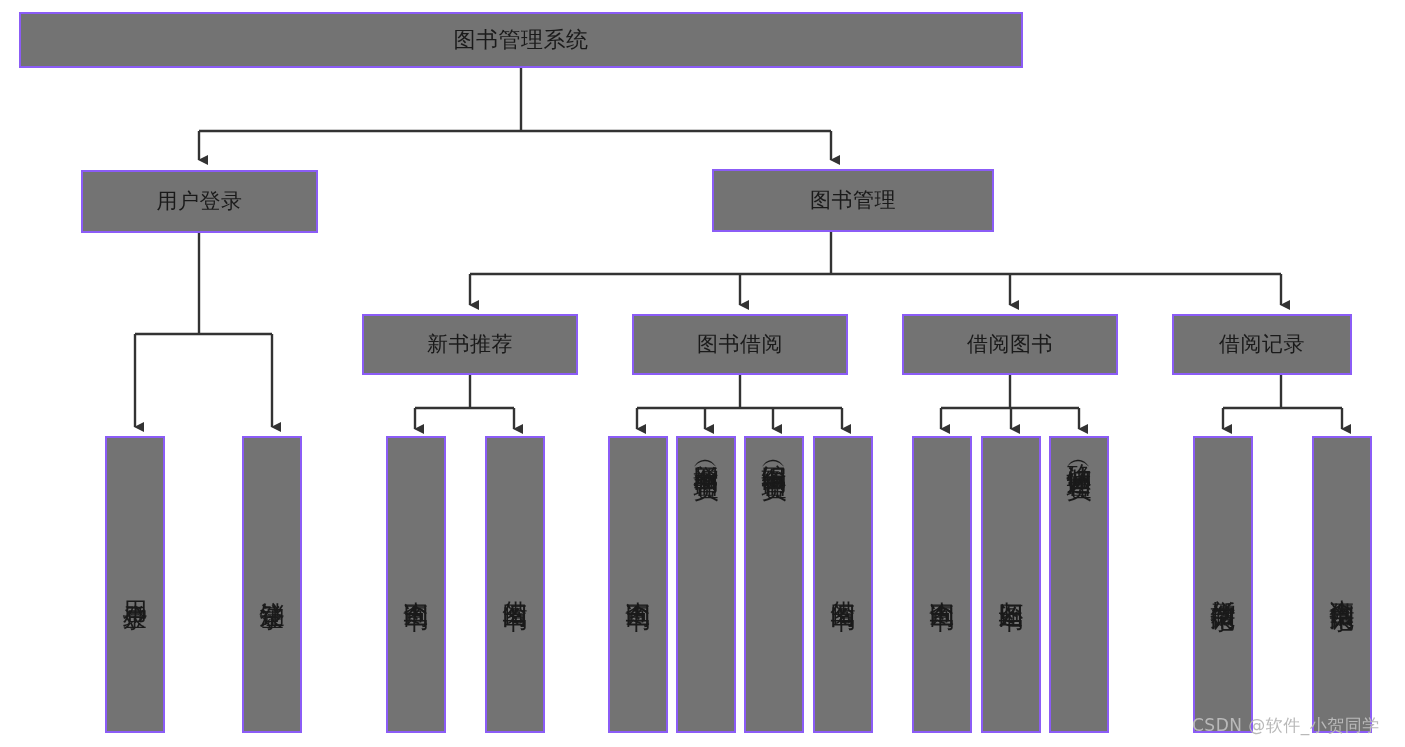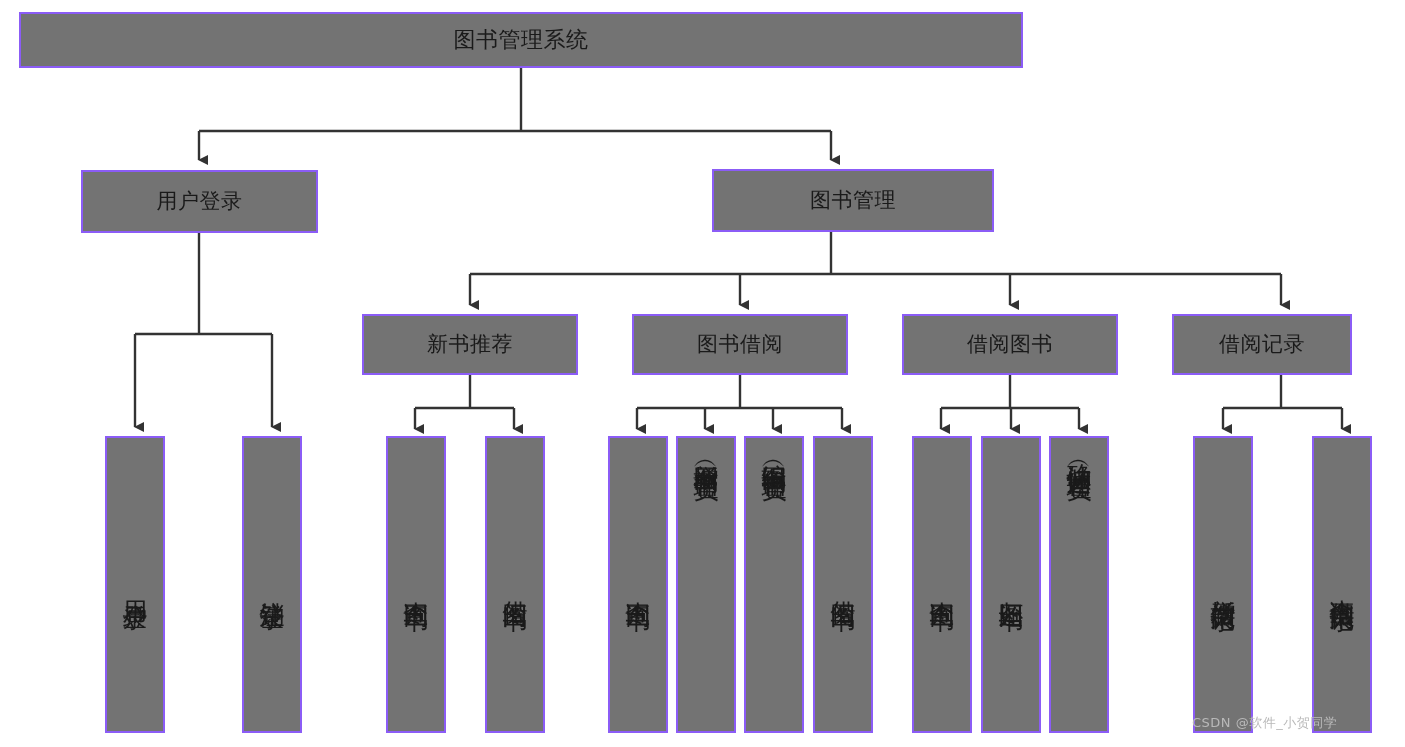--- a/index.html
+++ b/index.html
@@ -61,21 +61,21 @@
     letter-spacing: 2px;
     line-height: 1;
   }
   .node.vert.mid {
     align-items: center;
     padding-top: 0;
   }
   .watermark {
     position: absolute;
     color: #b9b9b9;
-    font-size: 13px;
+    font-size: 17px;
     white-space: nowrap;
     letter-spacing: 0.5px;
   }
 </style>
 </head>
 <body>
 
 <div id="canvas">
 
   <svg id="edges" viewBox="0 0 1405 747">

